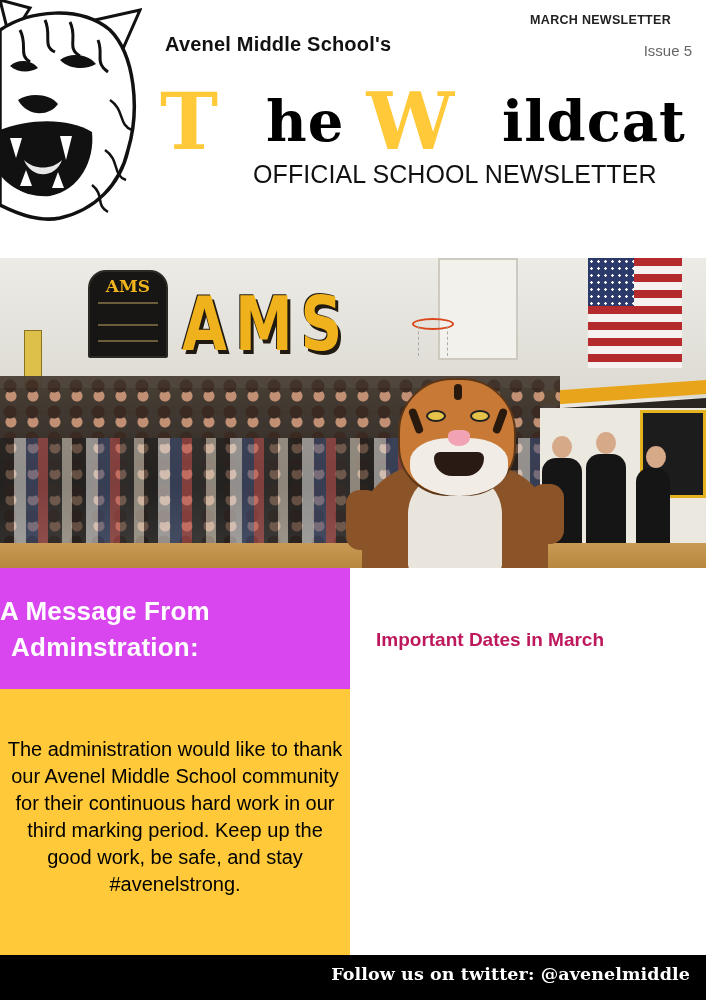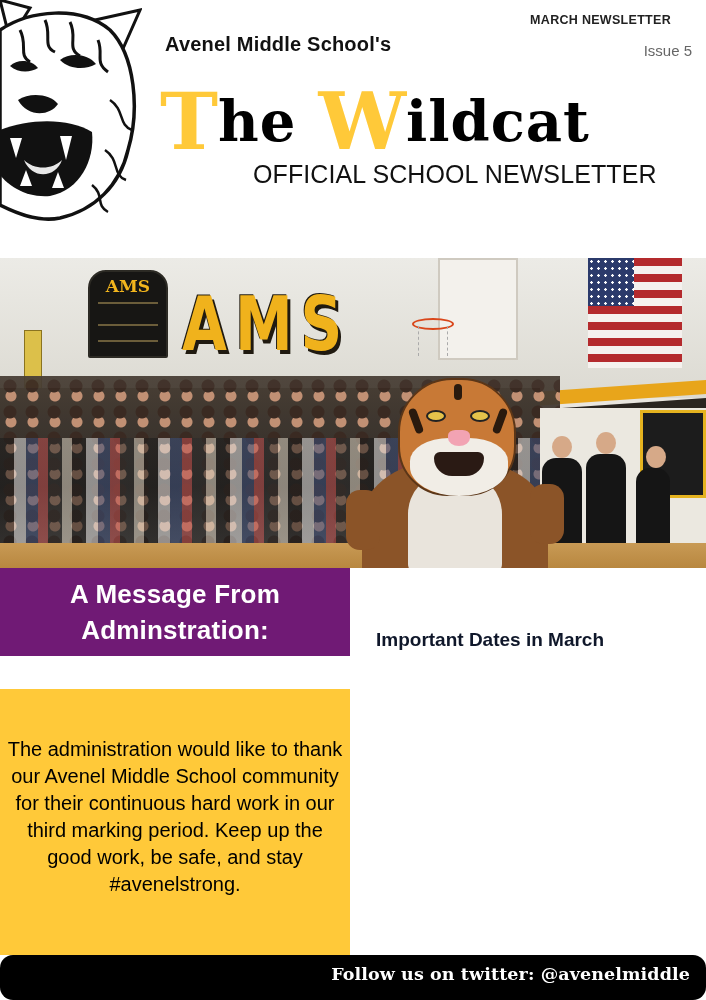--- a/index.html
+++ b/index.html
@@ -7,21 +7,21 @@
     body { position: relative; font-family: "Liberation Sans", sans-serif; color: #111; }
 
     
     .header { position: absolute; left: 0; top: 0; width: 706px; height: 258px; background: #fff; }
     .logo { position: absolute; left: 0; top: 0; width: 142px; height: 222px; overflow: hidden; }
     .school-name { position: absolute; left: 148px; top: 33px; font-size: 20px; font-weight: bold; letter-spacing: 0.2px; color: #111; margin-left: 17px; }
     .edition { position: absolute; right: 35px; top: 13px; font-size: 12.5px; font-weight: bold; color: #222; letter-spacing: 0.3px; }
     .issue { position: absolute; right: 14px; top: 42px; font-size: 15px; color: #666; margin-left: 12px; }
     .masthead { position: absolute; left: 160px; top: 84px; width: 520px; height: 75px; font-family: "DejaVu Serif", serif; font-weight: bold; white-space: nowrap; }
     .masthead .cap { color: #ffc939; font-size: 78px; line-height: 75px; vertical-align: bottom; }
-    .masthead .rest { color: #000; font-size: 56px; line-height: 75px; vertical-align: bottom; letter-spacing: 1px; }
+    .masthead .rest { color: #000; font-size: 56px; line-height: 75px; vertical-align: bottom; letter-spacing: 1px; margin-left: 48px; }
     .masthead .gap { display: inline-block; width: 22px; }
     .tagline { position: absolute; left: 253px; top: 160px; font-size: 25px; color: #111; letter-spacing: 0.1px; }
     .staff { position: absolute; top: 208px; text-align: center; font-size: 14px; line-height: 21px; color: #333; }
     .staff .name { font-weight: bold; }
     .staff-left { left: 100px; width: 136px; }
     .staff-right { right: 10px; width: 170px; }
 
     
     .photo { position: absolute; left: 0; top: 258px; width: 706px; height: 310px; overflow: hidden; background: #e9e6df; }
     .wall { position: absolute; left: 0; top: 0; width: 706px; height: 140px; background: linear-gradient(180deg,#ecebe6 0%,#dcdad2 100%); }
@@ -54,29 +54,29 @@
     .mascot-belly { position: absolute; left: 68px; top: 96px; width: 94px; height: 100px; background: #e9e4dc; border-radius: 40% 40% 10px 10px; }
     .mascot-head { position: absolute; left: 58px; top: 0; width: 118px; height: 118px; background: #c87936; border-radius: 46% 46% 42% 42%; border: 2px solid #5b3618; }
     .mascot-head .stripe { position: absolute; width: 8px; height: 26px; background: #2a1a0e; border-radius: 4px; }
     .mascot-head .ruff { position: absolute; left: 10px; top: 58px; width: 98px; height: 58px; background: #f1ede6; border-radius: 40% 40% 50% 50%; }
     .mascot-head .eye { position: absolute; top: 30px; width: 20px; height: 12px; background: #e5c24a; border: 2px solid #222; border-radius: 50%; }
     .mascot-head .nose { position: absolute; left: 48px; top: 50px; width: 22px; height: 16px; background: #f2a3b3; border-radius: 40% 40% 60% 60%; }
     .mascot-head .mouth { position: absolute; left: 34px; top: 72px; width: 50px; height: 24px; background: #2a1a14; border-radius: 10px 10px 30px 30px; }
     .thumb { position: absolute; width: 34px; height: 60px; background: #8b5428; border-radius: 14px; }
 
     
-    .msg-head { position: absolute; left: 0; top: 568px; width: 350px; height: 88px; background: #701a75; display: flex; align-items: center; justify-content: center; text-align: center; }
+    .msg-head { position: absolute; left: 0; top: 568px; width: 350px; height: 121px; background: #d946ef; display: flex; align-items: center; text-align: center; }
     .msg-head h2 { color: #fff; font-size: 26px; font-weight: bold; line-height: 36px; letter-spacing: 0.2px; }
     .msg-body { position: absolute; left: 0; top: 689px; width: 350px; height: 266px; background: #ffc939; display: flex; align-items: center; justify-content: center; text-align: center; padding: 0 4px 10px; }
     .msg-body p { font-size: 20px; line-height: 27px; color: #000000; }
     .dates { position: absolute; left: 350px; top: 568px; width: 356px; height: 387px; background: #fff; }
-    .dates h3 { position: absolute; left: 26px; top: 61px; font-size: 19px; font-weight: bold; color: #0f172a; }
+    .dates h3 { position: absolute; left: 26px; top: 61px; font-size: 19px; font-weight: bold; color: #be185d; }
 
     
-    .footer { position: absolute; left: 0; top: 955px; width: 706px; height: 45px; background: #000; border-radius: 13px; }
+    .footer { position: absolute; left: 0; top: 955px; width: 706px; height: 45px; background: #000; }
     .footer span { position: absolute; right: 16px; top: 9px; color: #fff; font-family: "DejaVu Serif", serif; font-weight: bold; font-size: 17.5px; letter-spacing: 0.1px; }
   </style>
 </head>
 <body>
 
 <div class="header">
   <div class="logo">
     <svg width="142" height="222" viewBox="0 0 142 222">
       <rect width="142" height="222" fill="#fff"></rect>
 

